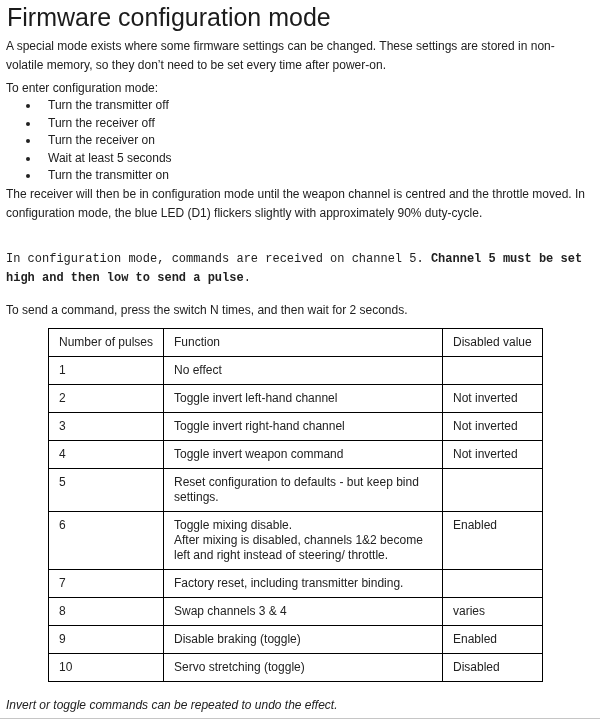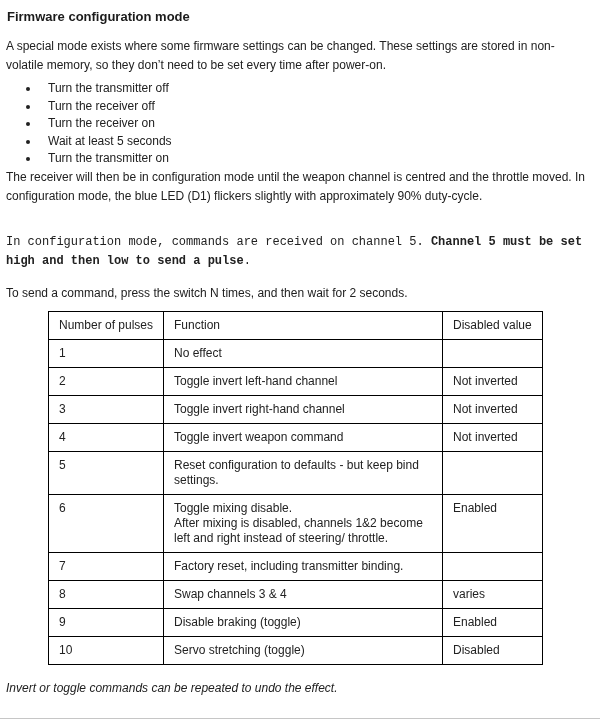--- a/index.html
+++ b/index.html
@@ -9,22 +9,22 @@
     height: 721px;
     overflow: hidden;
     position: relative;
     font-family: "Liberation Sans", "DejaVu Sans", sans-serif;
     color: #212121;
   }
   .doc {
     padding: 6px 8px 0 6px;
   }
   h1.doc-title {
-    font-size: 13px;
-    font-weight: 700;
+    font-size: 25px;
+    font-weight: 400;
     line-height: 22px;
     color: #1b1b1b;
     margin: 0 0 9px 1px;
   }
   p {
     font-size: 12px;
     line-height: 19px;
     margin: 0;
   }
   p.intro { margin-bottom: 5px; }
@@ -82,20 +82,21 @@
 </style>
 </head>
 <body>
 
 <div class="doc">
 
   <h1 class="doc-title">Firmware configuration mode</h1>
 
   <p class="intro">A special mode exists where some firmware settings can be changed. These settings are stored in non-volatile memory, so they don’t need to be set every time after power-on.</p>
 
+  <p class="enter-heading">To enter configuration mode:</p>
 
   <ul class="steps">
     <li>Turn the transmitter off</li>
     <li>Turn the receiver off</li>
     <li>Turn the receiver on</li>
     <li>Wait at least 5 seconds</li>
     <li>Turn the transmitter on</li>
   </ul>
 
   <p class="receiver-note">The receiver will then be in configuration mode until the weapon channel is centred and the throttle moved. In configuration mode, the blue LED (D1) flickers slightly with approximately 90% duty-cycle.</p>

